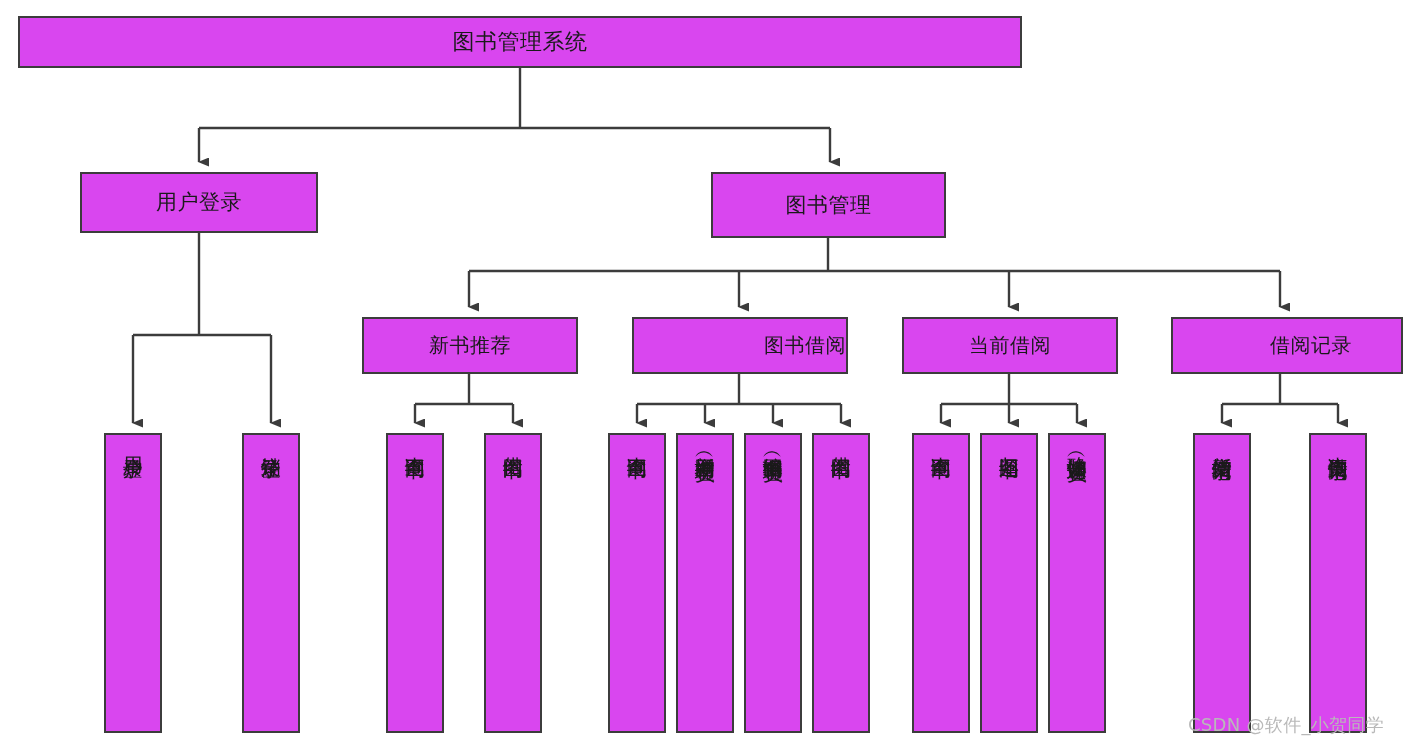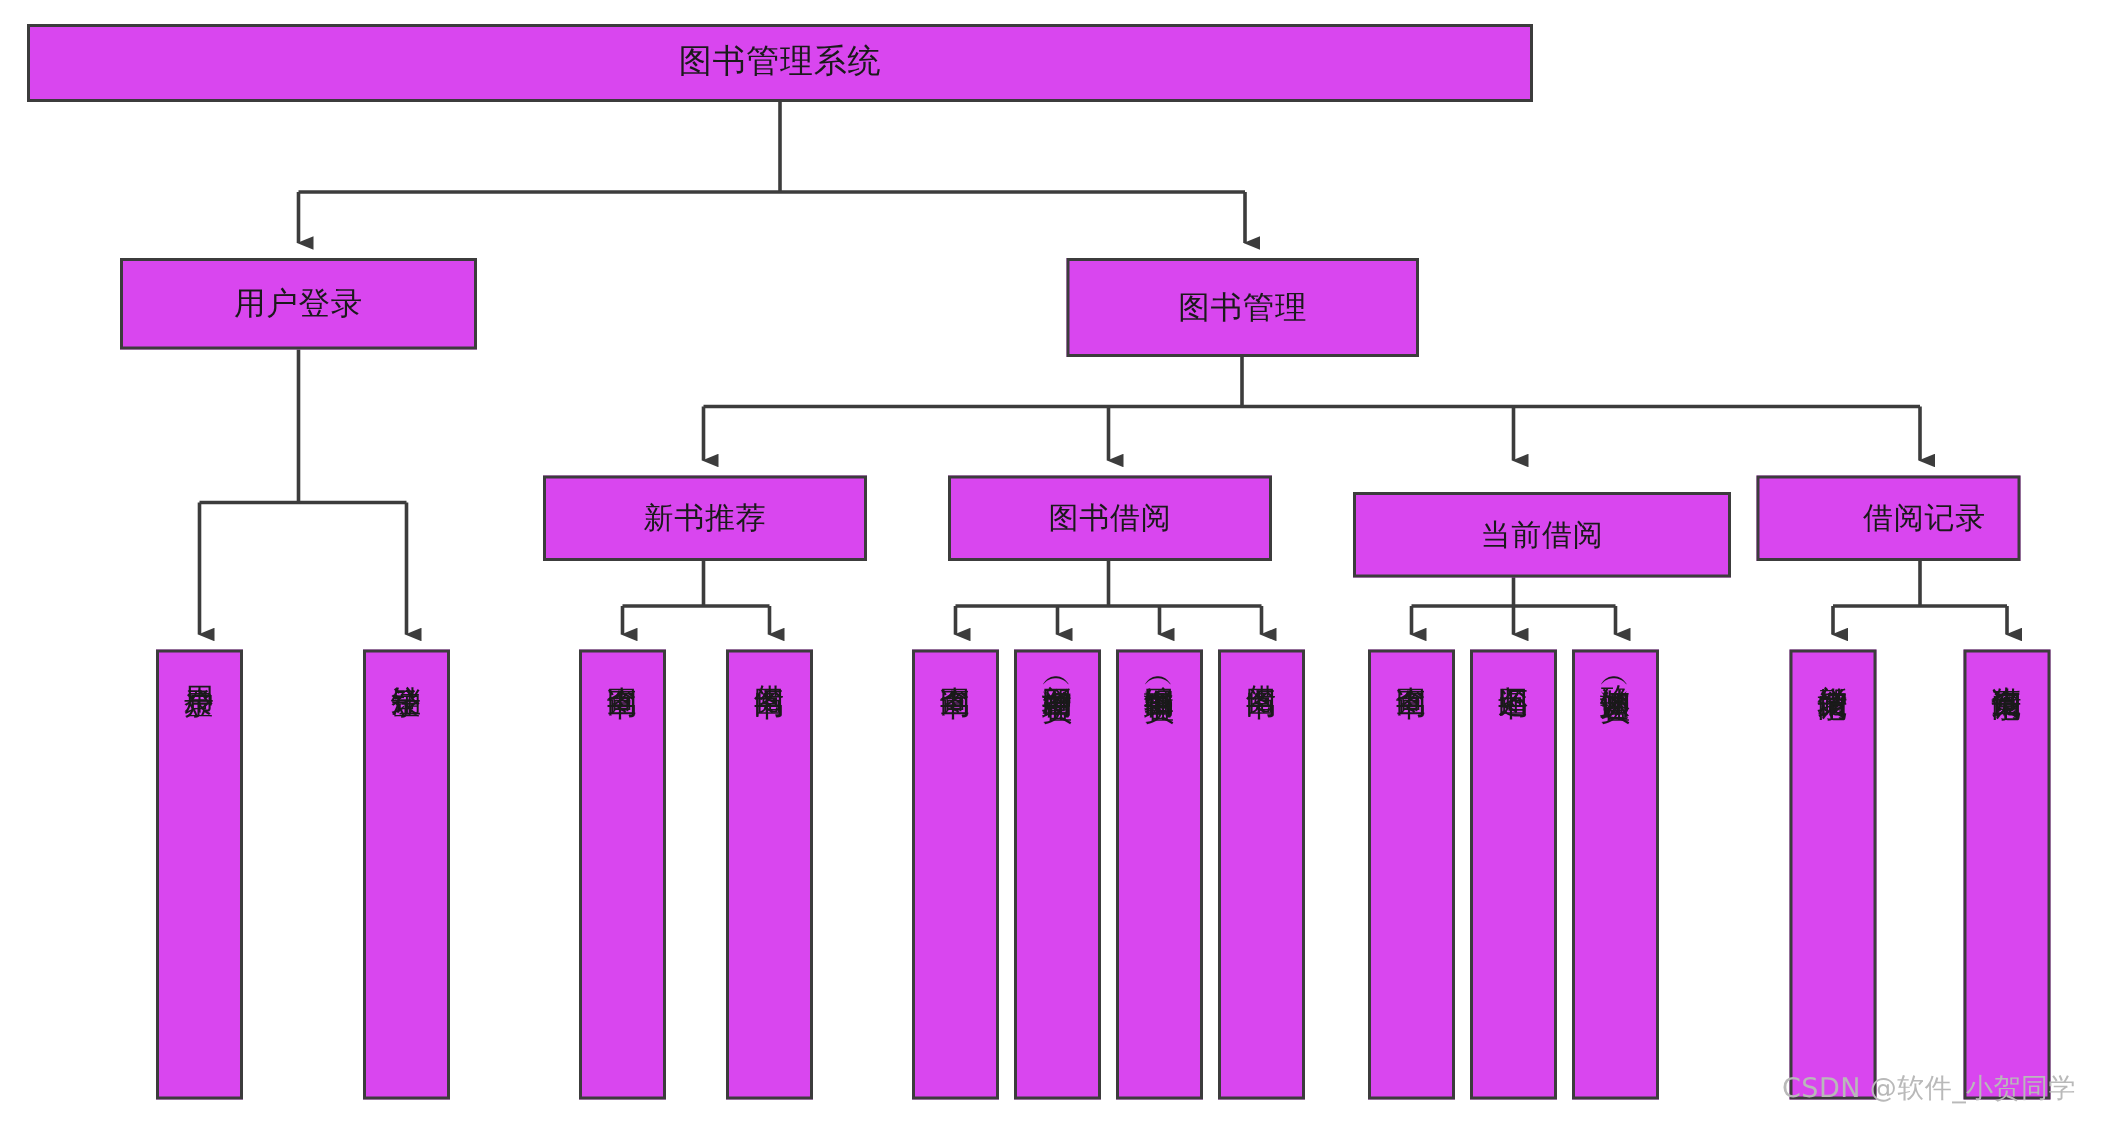--- a/index.html
+++ b/index.html
@@ -123,27 +123,27 @@
 <div class="node-box level1" style="left:80px; top:172px; width:238px; height:61px;">
   <span class="node-label">用户登录</span>
 </div>
 <div class="node-box level1" style="left:711px; top:172px; width:235px; height:66px;">
   <span class="node-label">图书管理</span>
 </div>
 
 <div class="node-box level2" style="left:362px; top:317px; width:216px; height:57px;text-align:center;">
   <span class="node-label">新书推荐</span>
 </div>
-<div class="node-box level2" style="left:632px; top:317px; width:216px; height:57px;">
+<div class="node-box level2" style="left:632px; top:317px; width:216px; height:57px;justify-content:flex-end;">
   <span class="node-label">图书借阅</span>
 </div>
-<div class="node-box level2" style="left:902px; top:317px; width:252px; height:57px;margin-top:11px;">
+<div class="node-box level2" style="left:902px; top:317px; width:216px; height:57px;">
   <span class="node-label">当前借阅</span>
 </div>
-<div class="node-box level2" style="left:1171px; top:317px; width:176px; height:57px;padding-left:48px;">
+<div class="node-box level2" style="left:1171px; top:317px; width:232px; height:57px;padding-left:48px;">
   <span class="node-label">借阅记录</span>
 </div>
 
 <div class="node-box leaf" style="left:104px; top:433px; width:58px; height:300px;">
   <span class="node-label">用户登录</span>
 </div>
 <div class="node-box leaf" style="left:242px; top:433px; width:58px; height:300px;">
   <span class="node-label">注销登录</span>
 </div>
 

